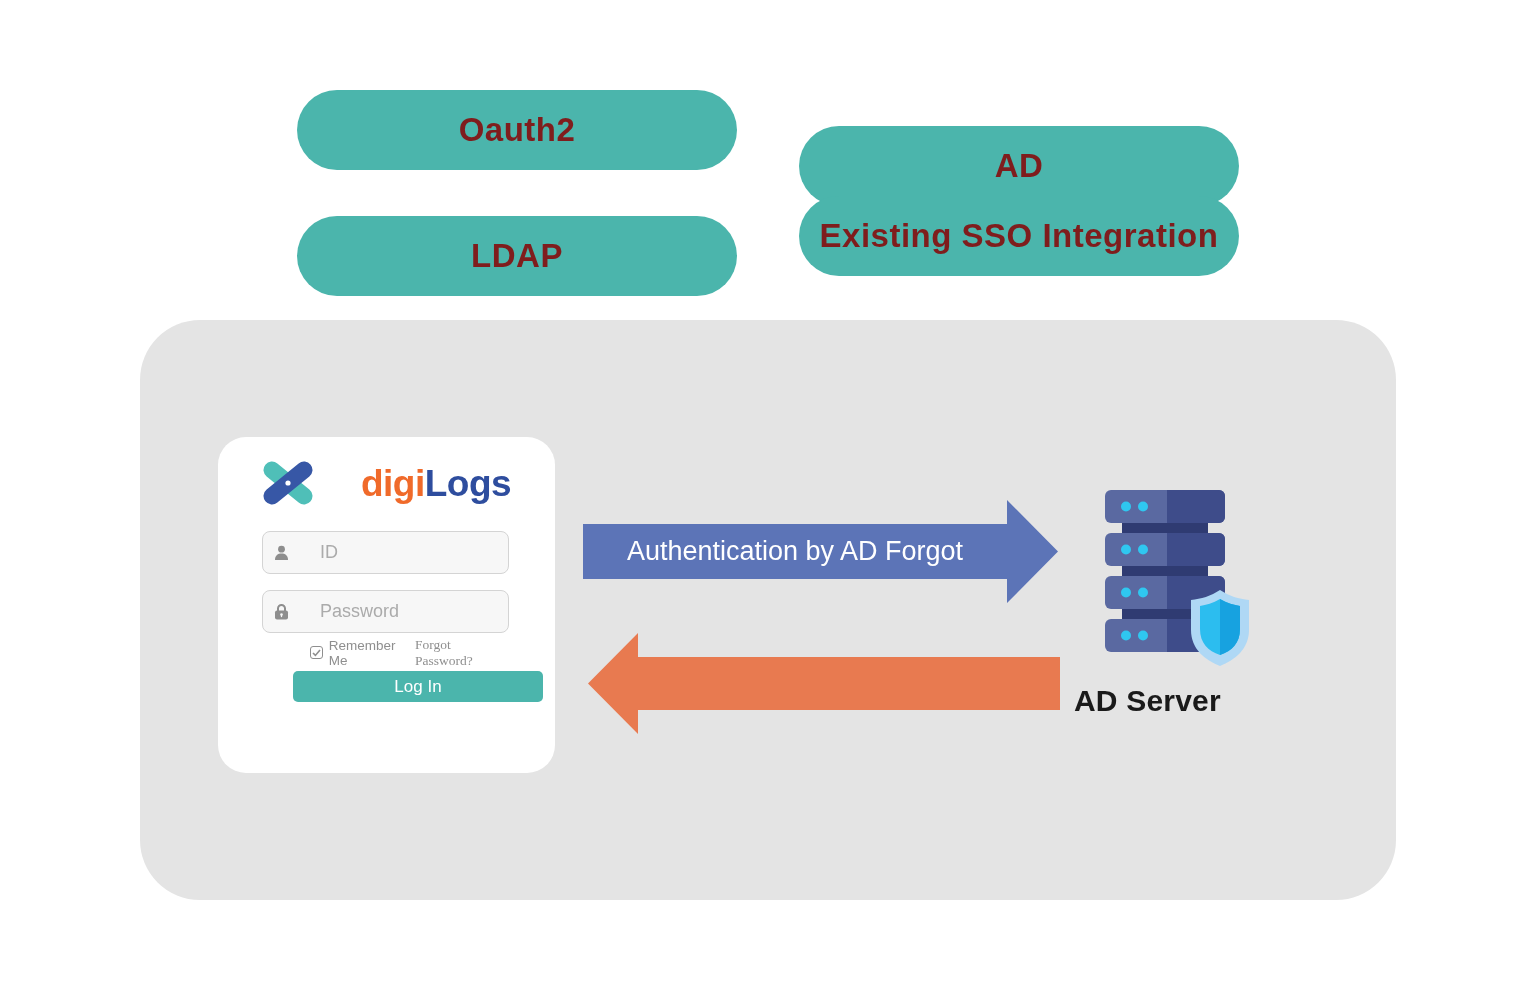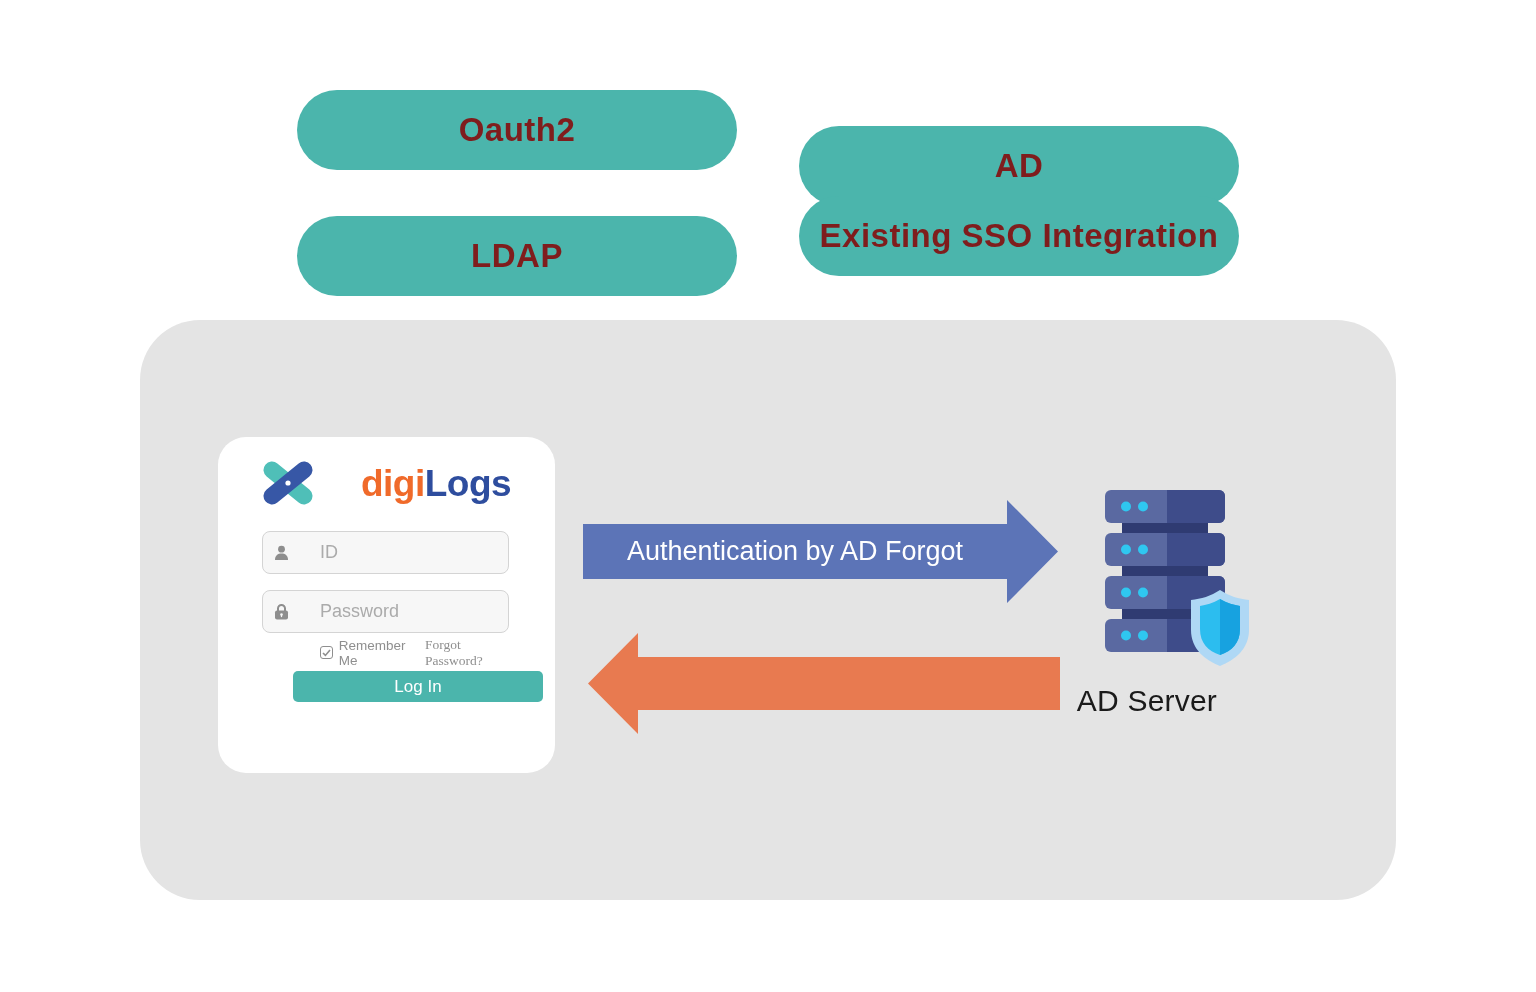--- a/index.html
+++ b/index.html
@@ -66,21 +66,21 @@
   .field input{
     width:100%;height:100%;border:1px solid var(--input-border);
     background:var(--input-bg);border-radius:8px;padding-left:57px;
     font-size:18px;color:#555;outline:none;
     font-family:"Liberation Sans", sans-serif;
   }
   .field input::placeholder{color:var(--placeholder);}
   .field .f-icon{position:absolute;left:12px;top:50%;transform:translateY(-50%);display:flex;}
 
   .options-row{
-    position:absolute;left:272px;top:644px;width:247px;height:17px;
+    position:absolute;left:262px;top:644px;width:247px;height:17px;
     display:flex;align-items:center;justify-content:space-between;
     font-size:13.5px;color:var(--muted);padding-left:48px;
   }
   .remember{display:flex;align-items:center;gap:6px;cursor:pointer;}
   .checkbox{
     width:13px;height:13px;border:1.5px solid var(--muted);border-radius:3px;
     display:flex;align-items:center;justify-content:center;background:#fff;
   }
   .forgot{cursor:pointer;font-family:Liberation Serif, serif;}
 
@@ -100,22 +100,22 @@
     position:absolute;display:flex;align-items:center;justify-content:center;
     color:#fff;font-size:27px;font-weight:500;white-space:nowrap;
   }
   #arrow-request .arrow-label{left:0;top:24px;width:424px;height:55px;}
   #arrow-response .arrow-label{left:50px;top:24px;width:422px;height:53px;}
 
   
   #server-icon{left:1103px;top:488px;}
   #shield-icon{left:1188px;top:589px;}
   .server-label{
-    position:absolute;left:1017px;top:684px;width:200px;text-align:right;
-    font-size:30px;font-weight:400;color:var(--label-dark);letter-spacing:.2px;
+    position:absolute;left:1074px;top:684px;width:200px;text-align:left;
+    font-size:30px;font-weight:700;color:var(--label-dark);letter-spacing:.2px;
   }
 </style>
 </head>
 <body>
 
 <button class="pill" id="pill-oauth2">Oauth2</button>
 <button class="pill" id="pill-ad">AD</button>
 <button class="pill" id="pill-ldap">LDAP</button>
 <button class="pill" id="pill-sso">Existing SSO Integration</button>
 

